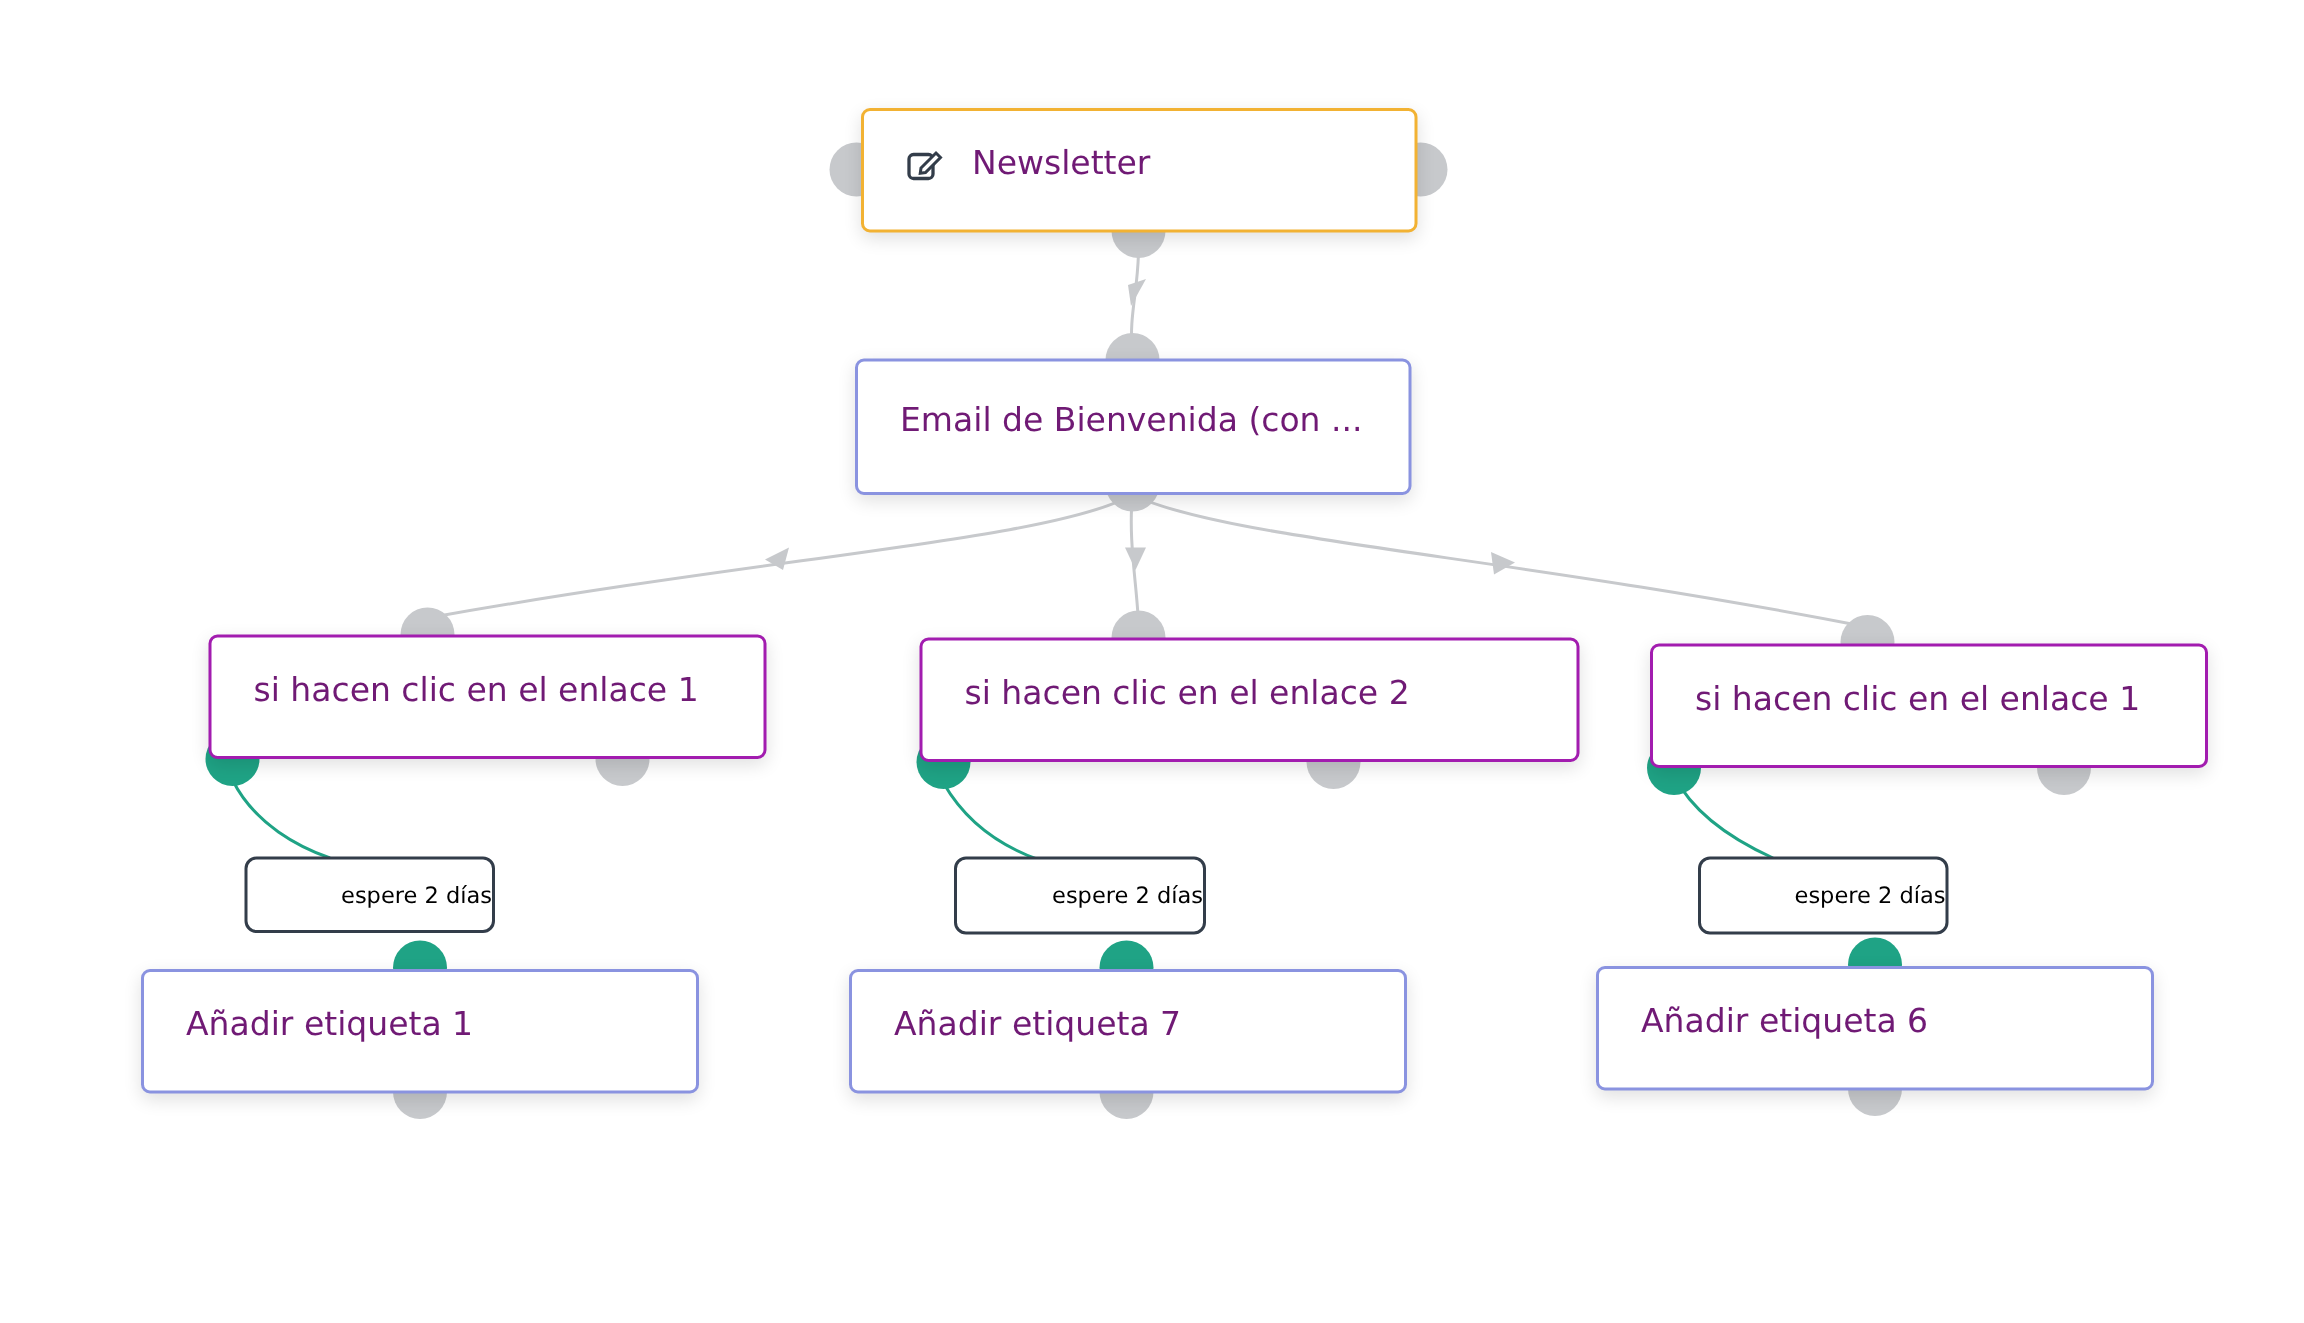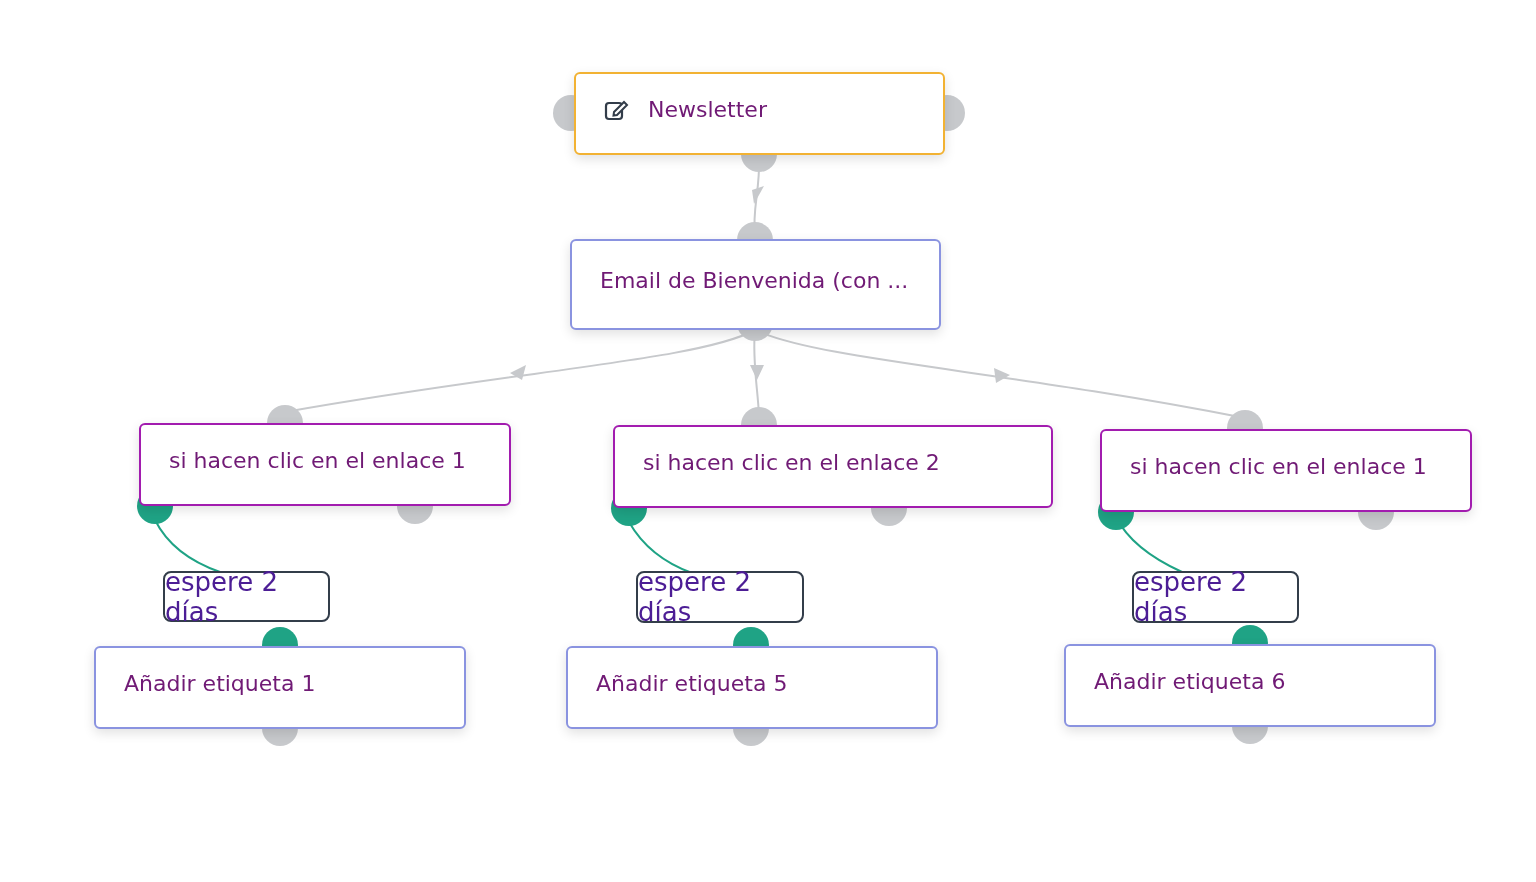--- a/index.html
+++ b/index.html
@@ -4,21 +4,21 @@
 <style>
   html,body{margin:0;padding:0;background:#ffffff;}
   body{width:1536px;height:882px;position:relative;overflow:hidden;font-family:"DejaVu Sans","Liberation Sans",sans-serif;}
   svg.edges{position:absolute;left:0;top:0;width:1536px;height:882px;}
   .port{position:absolute;width:36px;height:36px;border-radius:50%;background:#c7c9cc;}
   .port.green{background:#1fa385;}
   .node{position:absolute;background:#fff;border-radius:6px;box-shadow:0 4px 12px rgba(0,0,0,0.12);box-sizing:border-box;color:#701a75;font-size:22px;display:flex;align-items:center;padding-left:28px;padding-bottom:8px;}
   .node.orange{border:2px solid #f2b233;}
   .node.blue{border:2px solid #8a93e0;}
   .node.teal{border:2px solid #a21caf;margin-left:40px;}
-  .wait{position:absolute;background:#fff;border:2px solid #333d4a;border-radius:8px;box-sizing:border-box;color:#4c1d95;font-size:26px;display:flex;align-items:center;justify-content:center;}
+  .wait{position:absolute;background:#fff;border:2px solid #333d4a;border-radius:8px;box-sizing:border-box;color:#000000;font-size:15px;display:flex;align-items:center;justify-content:flex-end;}
   .icon{display:inline-block;width:26px;height:22px;margin-right:18px;}
 </style>
 </head>
 <body>
 
 <svg class="edges">
   <g fill="none" stroke="#c7c9cc" stroke-width="2">
     <path d="M759 160 C760 190 752 210 755 235"></path>
     <path d="M755 330 C700 360 520 370 285 412"></path>
     <path d="M755 330 C752 360 758 390 759 416"></path>
@@ -90,17 +90,17 @@
   <span>espere 2 días</span>
 </div>
 <div class="wait" style="left:1132px;top:571px;width:167px;height:52px">
   <span>espere 2 días</span>
 </div>
 
 <div class="node blue" style="left:94px;top:646px;width:372px;height:83px">
   <span>Añadir etiqueta 1</span>
 </div>
 <div class="node blue" style="left:566px;top:646px;width:372px;height:83px">
-  <span>Añadir etiqueta 5</span>
+  <span>Añadir etiqueta 7</span>
 </div>
 <div class="node blue" style="left:1064px;top:644px;width:372px;height:83px">
   <span>Añadir etiqueta 6</span>
 </div>
 
 </body></html>

